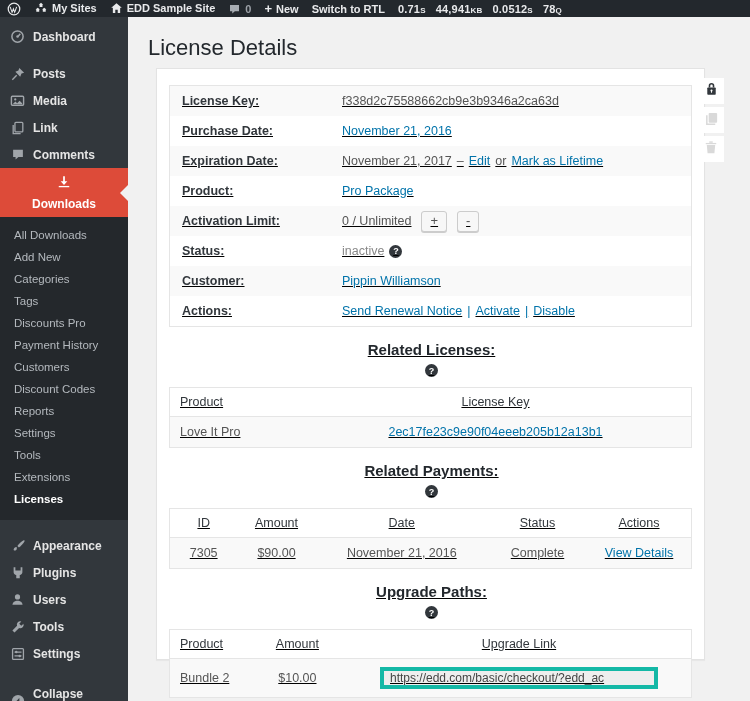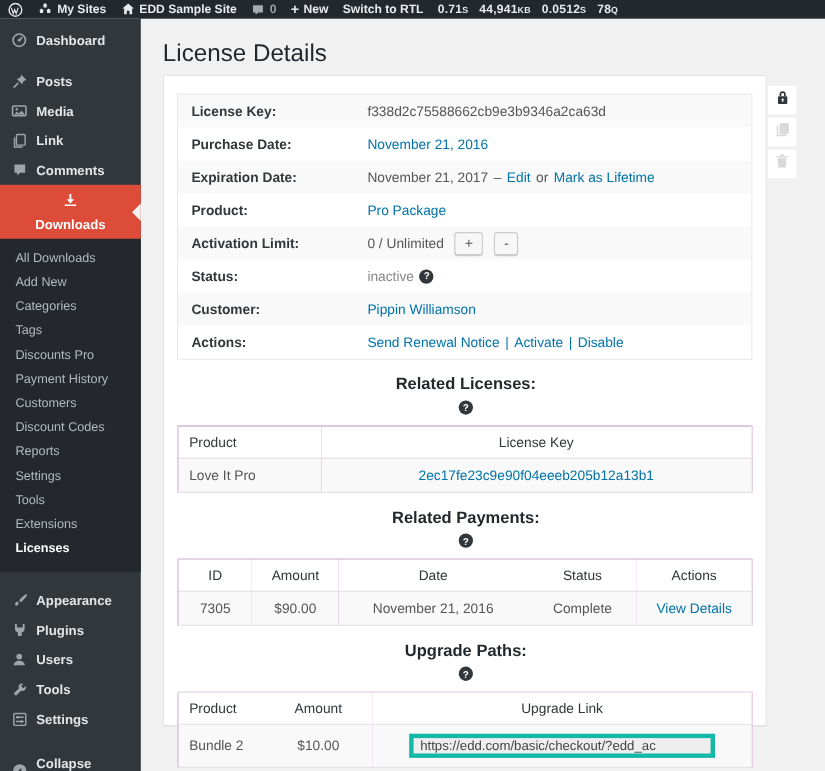--- a/index.html
+++ b/index.html
@@ -4,21 +4,21 @@
 <style>
   * { margin:0; padding:0; box-sizing:border-box; }
   html,body { background:#f1f1f1; }
   body { font-family:"Liberation Sans", sans-serif; }
   .screen { position:relative; width:750px; height:701px; overflow:hidden; background:#f1f1f1; }
 
   
   .adminbar { position:absolute; top:0; left:0; width:750px; height:17px;
     background:#23282d; color:#e9eaec; display:flex; align-items:center;
     padding:0 7px; font-size:11px; font-weight:600; z-index:30; }
-  .ab-item { display:flex; align-items:center; gap:4px; margin-right:13px; cursor:pointer; white-space:nowrap; }
+  .ab-item { display:flex; align-items:flex-start; gap:4px; margin-right:13px; cursor:pointer; white-space:nowrap; }
   .ab-item svg { display:block; }
   .ab-count { color:#9ca1a7; font-weight:600; }
   .ab-plus { font-size:13px; font-weight:700; line-height:11px; }
   .ab-stat { margin-right:10px; font-variant:small-caps; letter-spacing:.2px; white-space:nowrap; }
 
   
   .sidebar { position:absolute; top:17px; left:0; width:128px; height:684px;
     background:#32373c; color:#e5e5e5; font-size:12px; z-index:20; }
   .menu { padding-top:6px; }
   .menu-item { position:relative; display:flex; align-items:center; gap:8px;
@@ -32,23 +32,23 @@
   .submenu { background:#24282c; padding:7px 0 10px; }
   .submenu-item { padding:5px 14px; color:#b4b9be; font-size:11.5px; cursor:pointer; }
   .submenu-item.current { color:#fff; font-weight:700; }
   .menu-gap { height:12px; }
   .collapse-wrap { margin-top:14px; }
 
   
   .content { position:absolute; top:17px; left:128px; width:622px; height:684px; background:#f1f1f1; }
   h1.page-title { margin:18px 0 0 20px; font-size:22px; font-weight:400; color:#23282d; }
 
-  .card { position:absolute; left:20px; top:51px; width:549px; height:592px;
+  .card { position:absolute; left:28px; top:51px; width:549px; height:592px;
     background:#fff; border:1px solid #e3e3e3; box-shadow:0 1px 1px rgba(0,0,0,.04);
-    padding:16px 12px; }
+    padding:16px 12px;text-decoration:underline; }
 
   a.lnk { color:#0073aa; text-decoration:none; cursor:pointer; }
 
   
   .details-table { border:1px solid #e5e5e5; }
   .drow { display:flex; align-items:center; height:30px; padding:0 12px; font-size:12.5px; background:#fff; }
   .drow:nth-child(odd) { background:#f9f9f9; }
   .dlabel { width:160px; flex-shrink:0; font-weight:700; color:#32373c; }
   .dval { color:#555; display:flex; align-items:center; gap:5px; }
   .muted { color:#888; }

